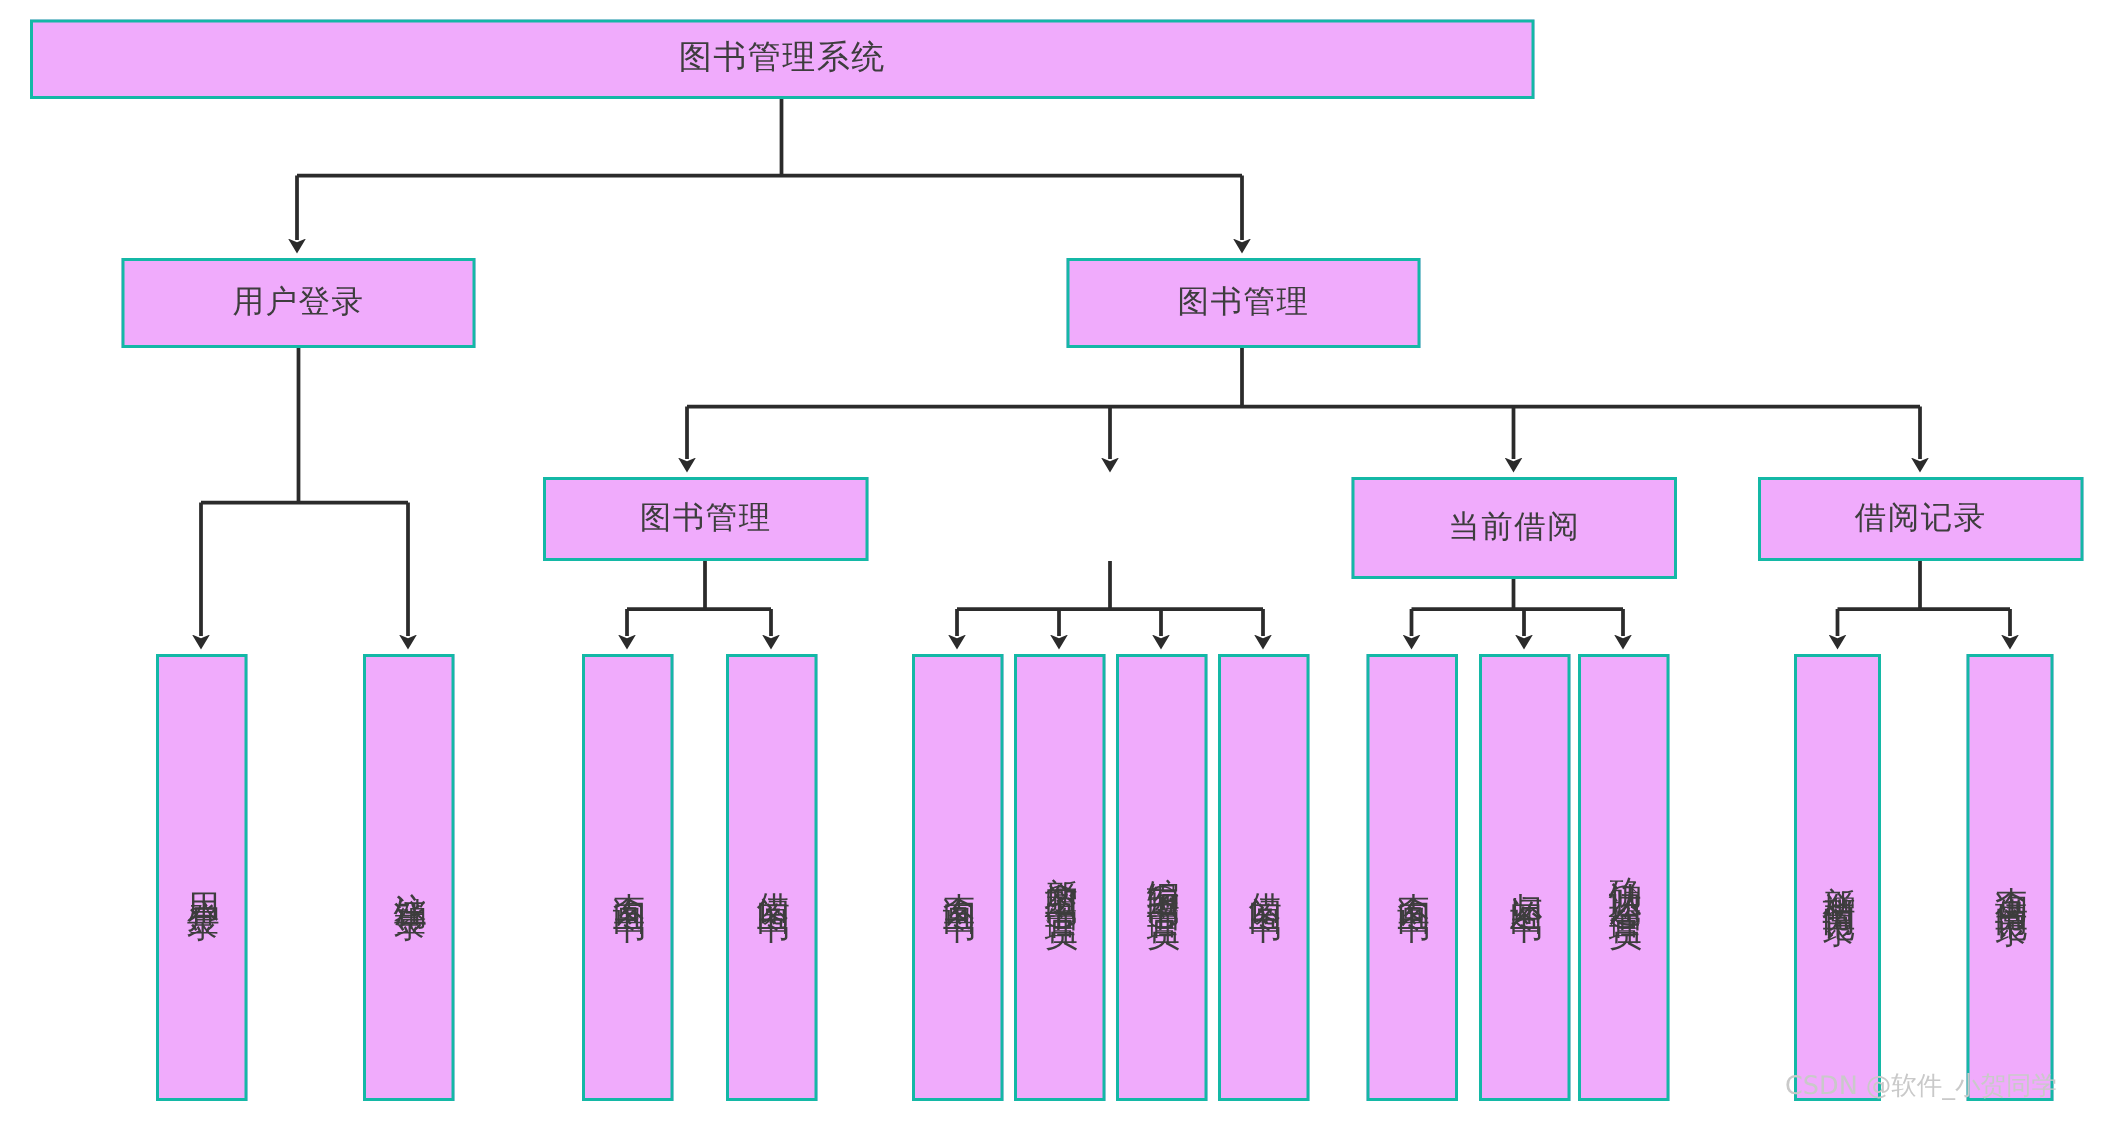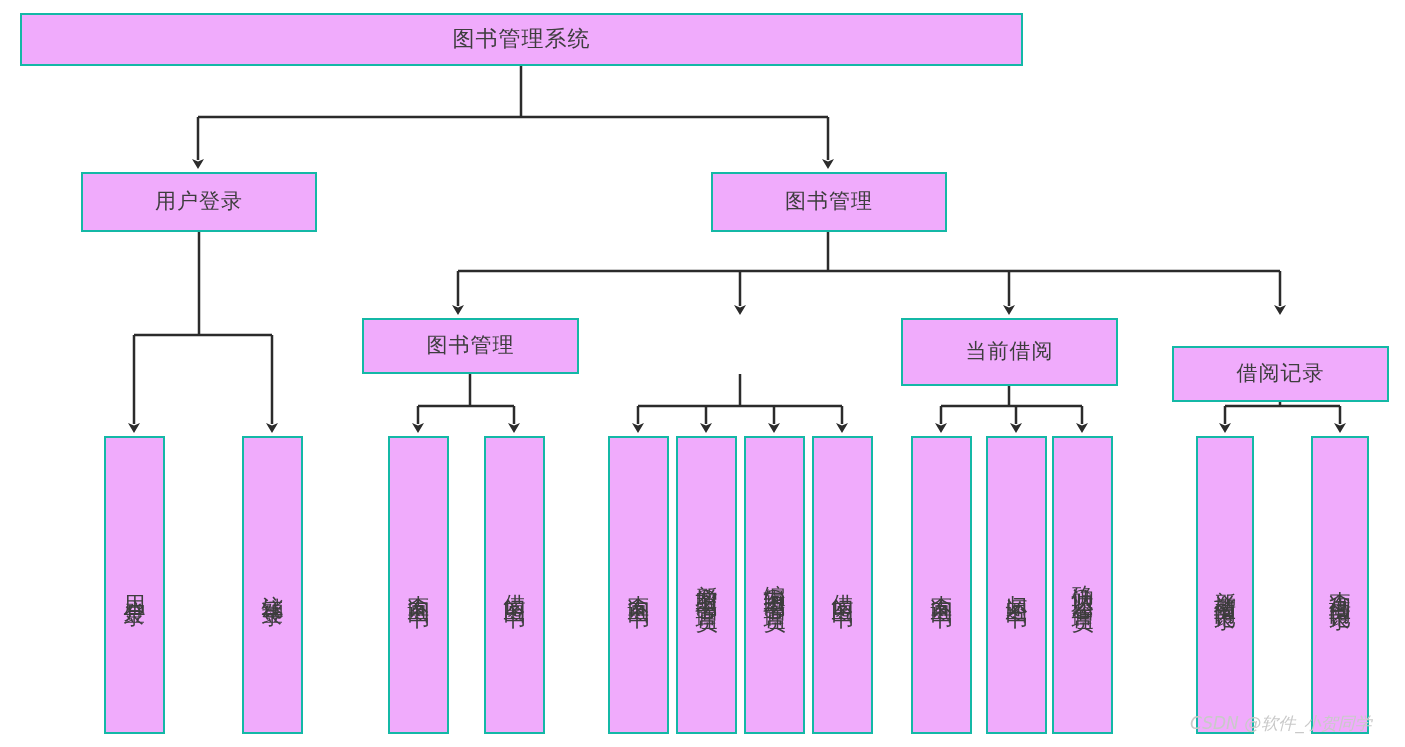--- a/index.html
+++ b/index.html
@@ -132,21 +132,21 @@
   <div class="node h" style="left:711px; top:172px; width:236px; height:60px;">
     <span class="label">图书管理</span>
   </div>
 
   <div class="node h" style="left:362px; top:318px; width:217px; height:56px;">
     <span class="label">图书管理</span>
   </div>
   <div class="node h" style="left:901px; top:318px; width:217px; height:68px;">
     <span class="label">当前借阅</span>
   </div>
-  <div class="node h" style="left:1172px; top:318px; width:217px; height:56px;margin-top:28px;">
+  <div class="node h" style="left:1172px; top:318px; width:217px; height:56px;">
     <span class="label">借阅记录</span>
   </div>
 
   <div class="node v" style="left:104px; top:436px; width:61px; height:298px;">
     <span class="label">用户登录</span>
   </div>
   <div class="node v" style="left:242px; top:436px; width:61px; height:298px;">
     <span class="label">注销登录</span>
   </div>
 
@@ -180,15 +180,15 @@
     <span class="label">确认归还（管理员）</span>
   </div>
 
   <div class="node v" style="left:1196px; top:436px; width:58px; height:298px;">
     <span class="label">新增借阅记录</span>
   </div>
   <div class="node v" style="left:1311px; top:436px; width:58px; height:298px;">
     <span class="label">查询借阅记录</span>
   </div>
 
-  <div class="watermark" style="left:1190px; top:712px;font-style:italic;">CSDN @软件_小贺同学</div>
+  <div class="watermark" style="left:1190px; top:712px;">CSDN @软件_小贺同学</div>
 
 </div>
 
 </body></html>

